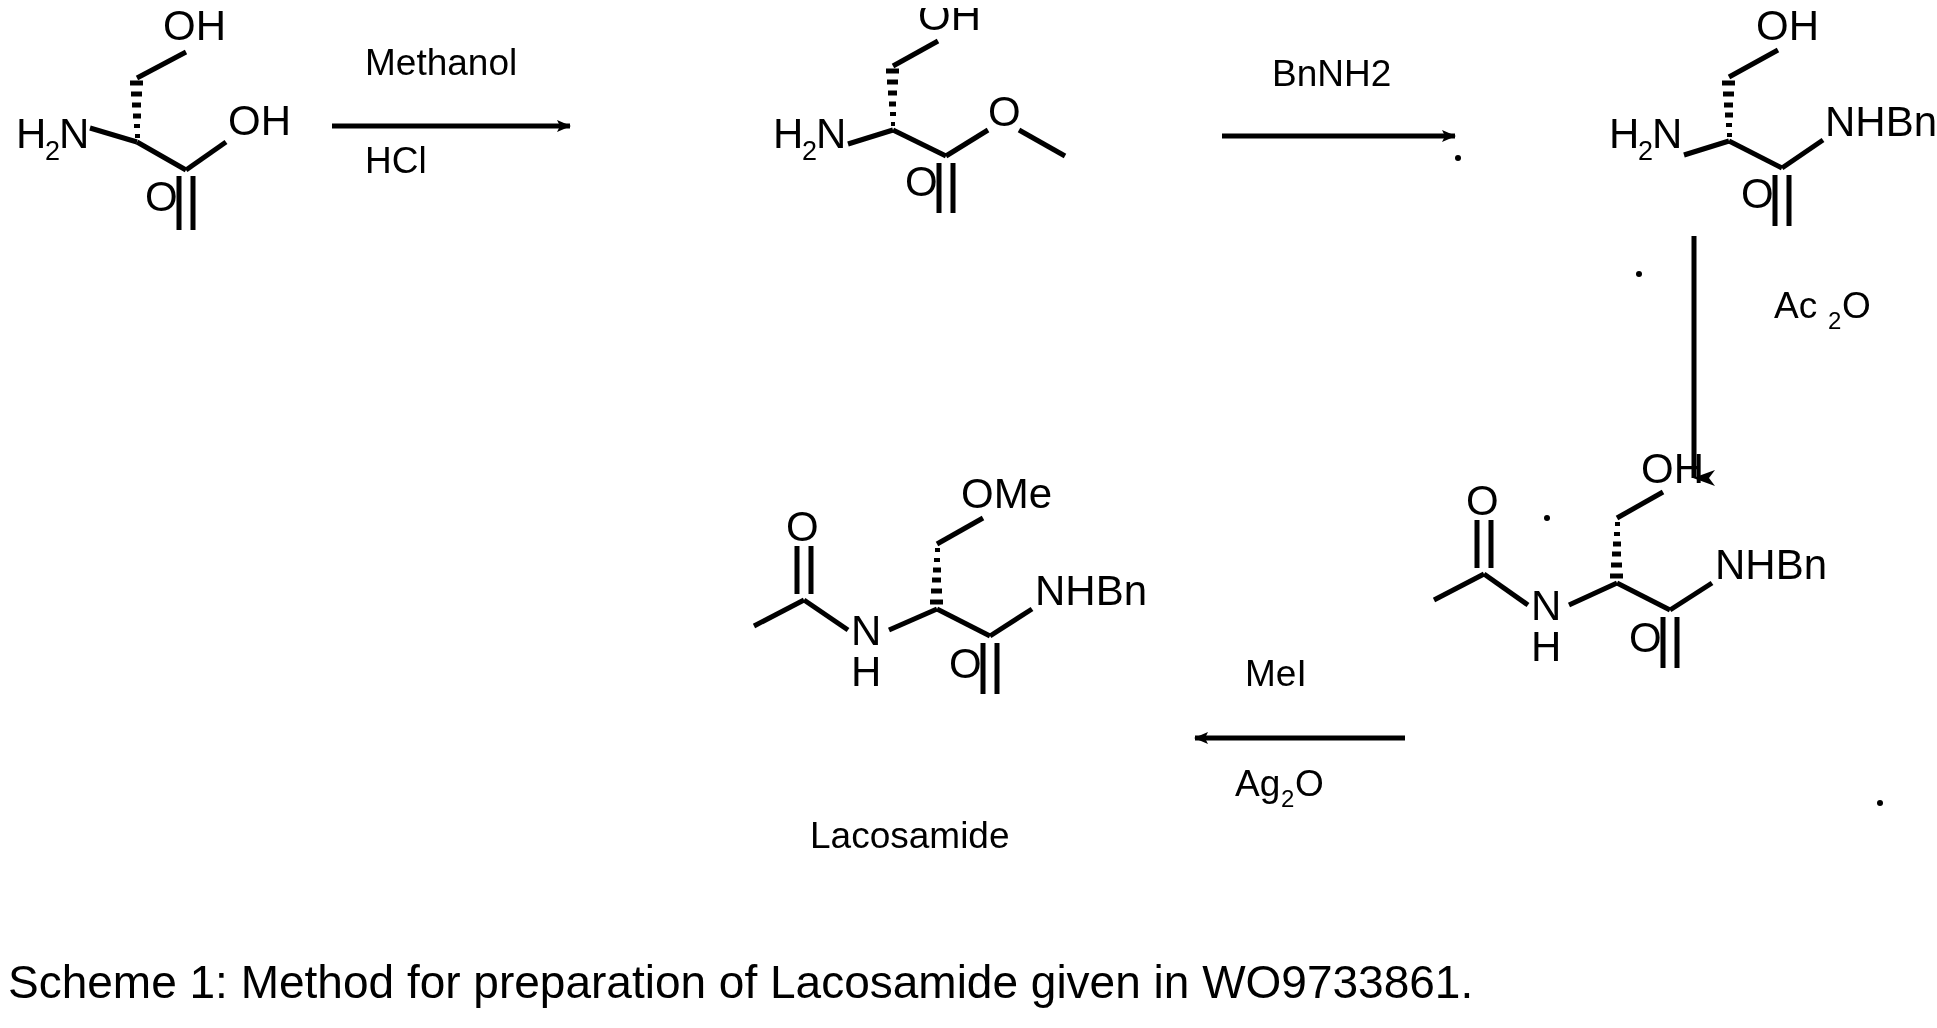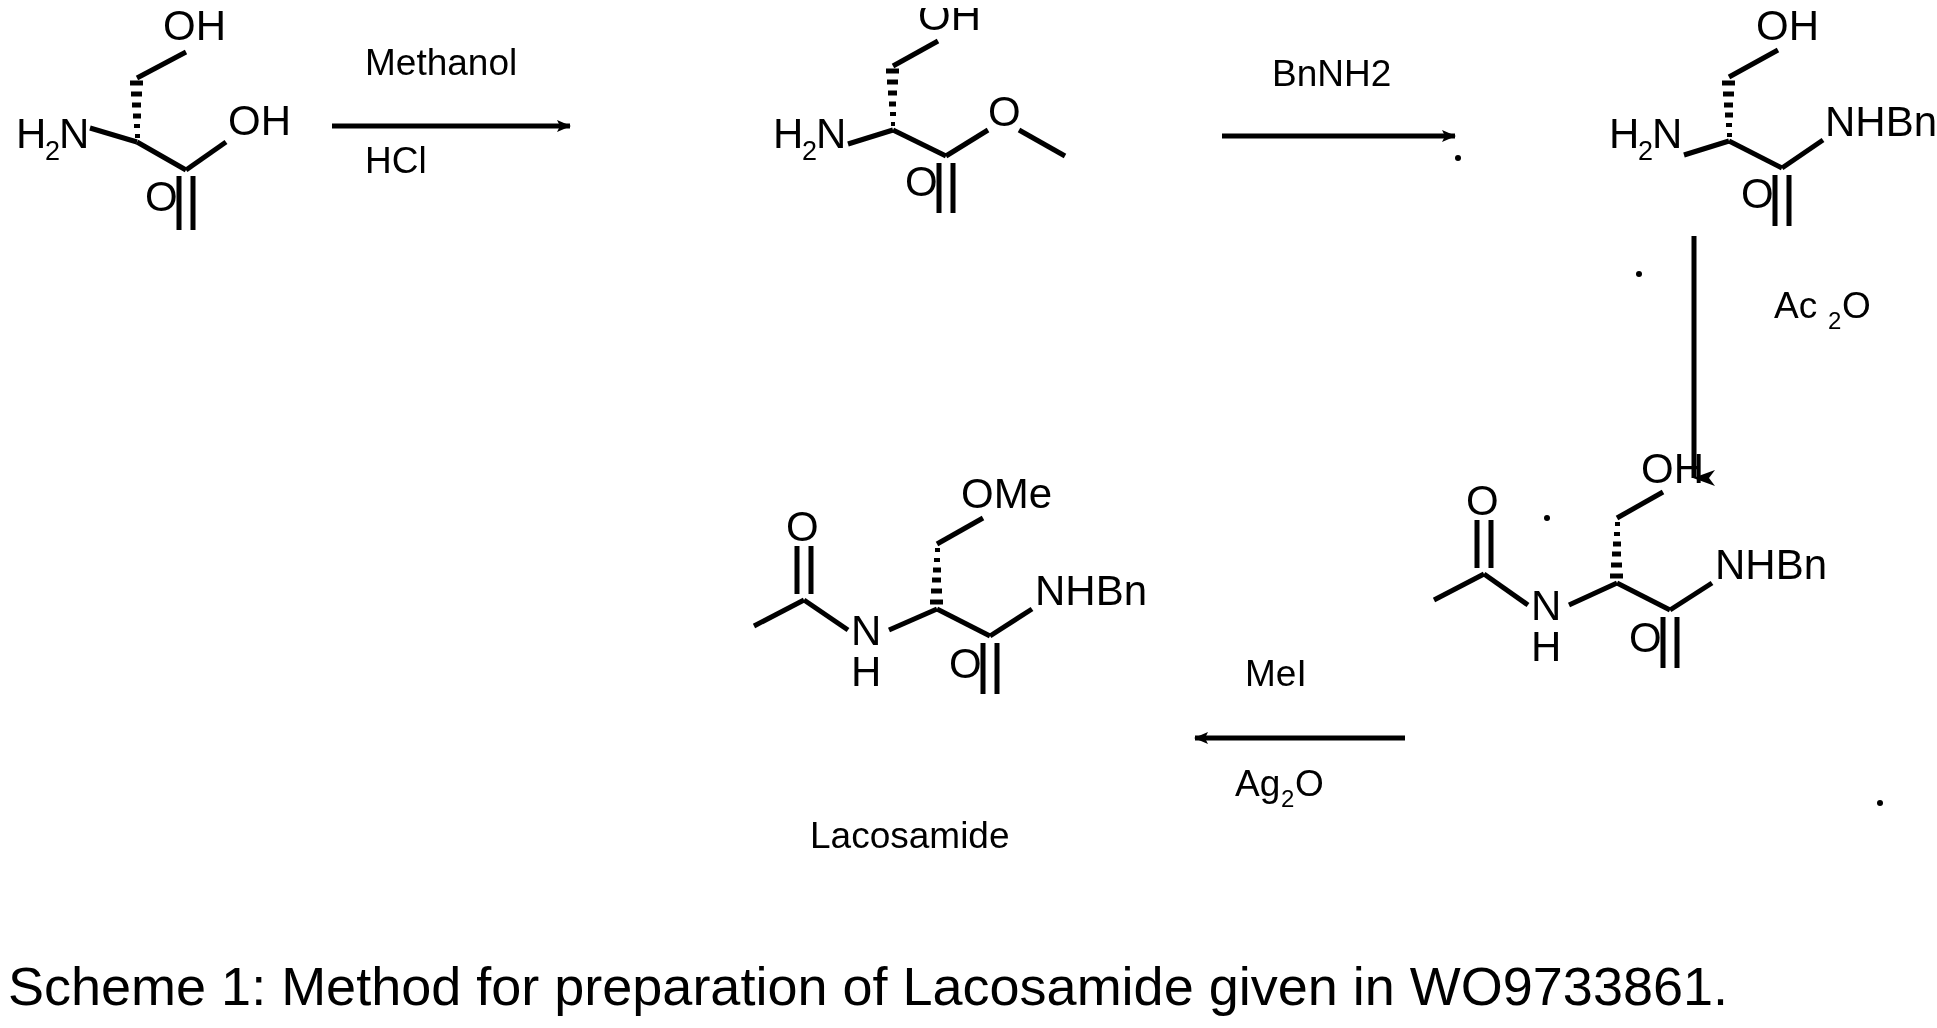--- a/index.html
+++ b/index.html
@@ -10,21 +10,21 @@
   .stage{position:absolute;left:0;top:8px;width:1937px;height:1028px;}
   svg.scheme{position:absolute;left:0;top:0;width:1937px;height:1028px;}
   .atom{font-family:"Liberation Sans", sans-serif;font-size:42px;fill:#000;}
   .atom-sub{font-family:"Liberation Sans", sans-serif;font-size:27px;fill:#000;}
   .reagent{font-family:"Liberation Sans", sans-serif;font-size:37px;fill:#000;}
   .reagent-sub{font-family:"Liberation Sans", sans-serif;font-size:24px;fill:#000;}
   .prodname{font-family:"Liberation Sans", sans-serif;font-size:37px;fill:#000;}
   .caption{
     position:absolute;left:8px;top:950px;
     font-family:"Liberation Sans", sans-serif;
-    font-size:54px;line-height:1.05;color:#000;white-space:nowrap;
+    font-size:46px;line-height:1.05;color:#000;white-space:nowrap;
   }
   .bond{stroke:#000;stroke-width:5;fill:none;stroke-linecap:butt;}
   .arrowline{stroke:#000;stroke-width:5;fill:none;}
   .hashmark{stroke:#000;stroke-linecap:butt;}
   .speck{fill:#000;}
 </style>
 </head>
 <body>
 
 <div class="stage">

